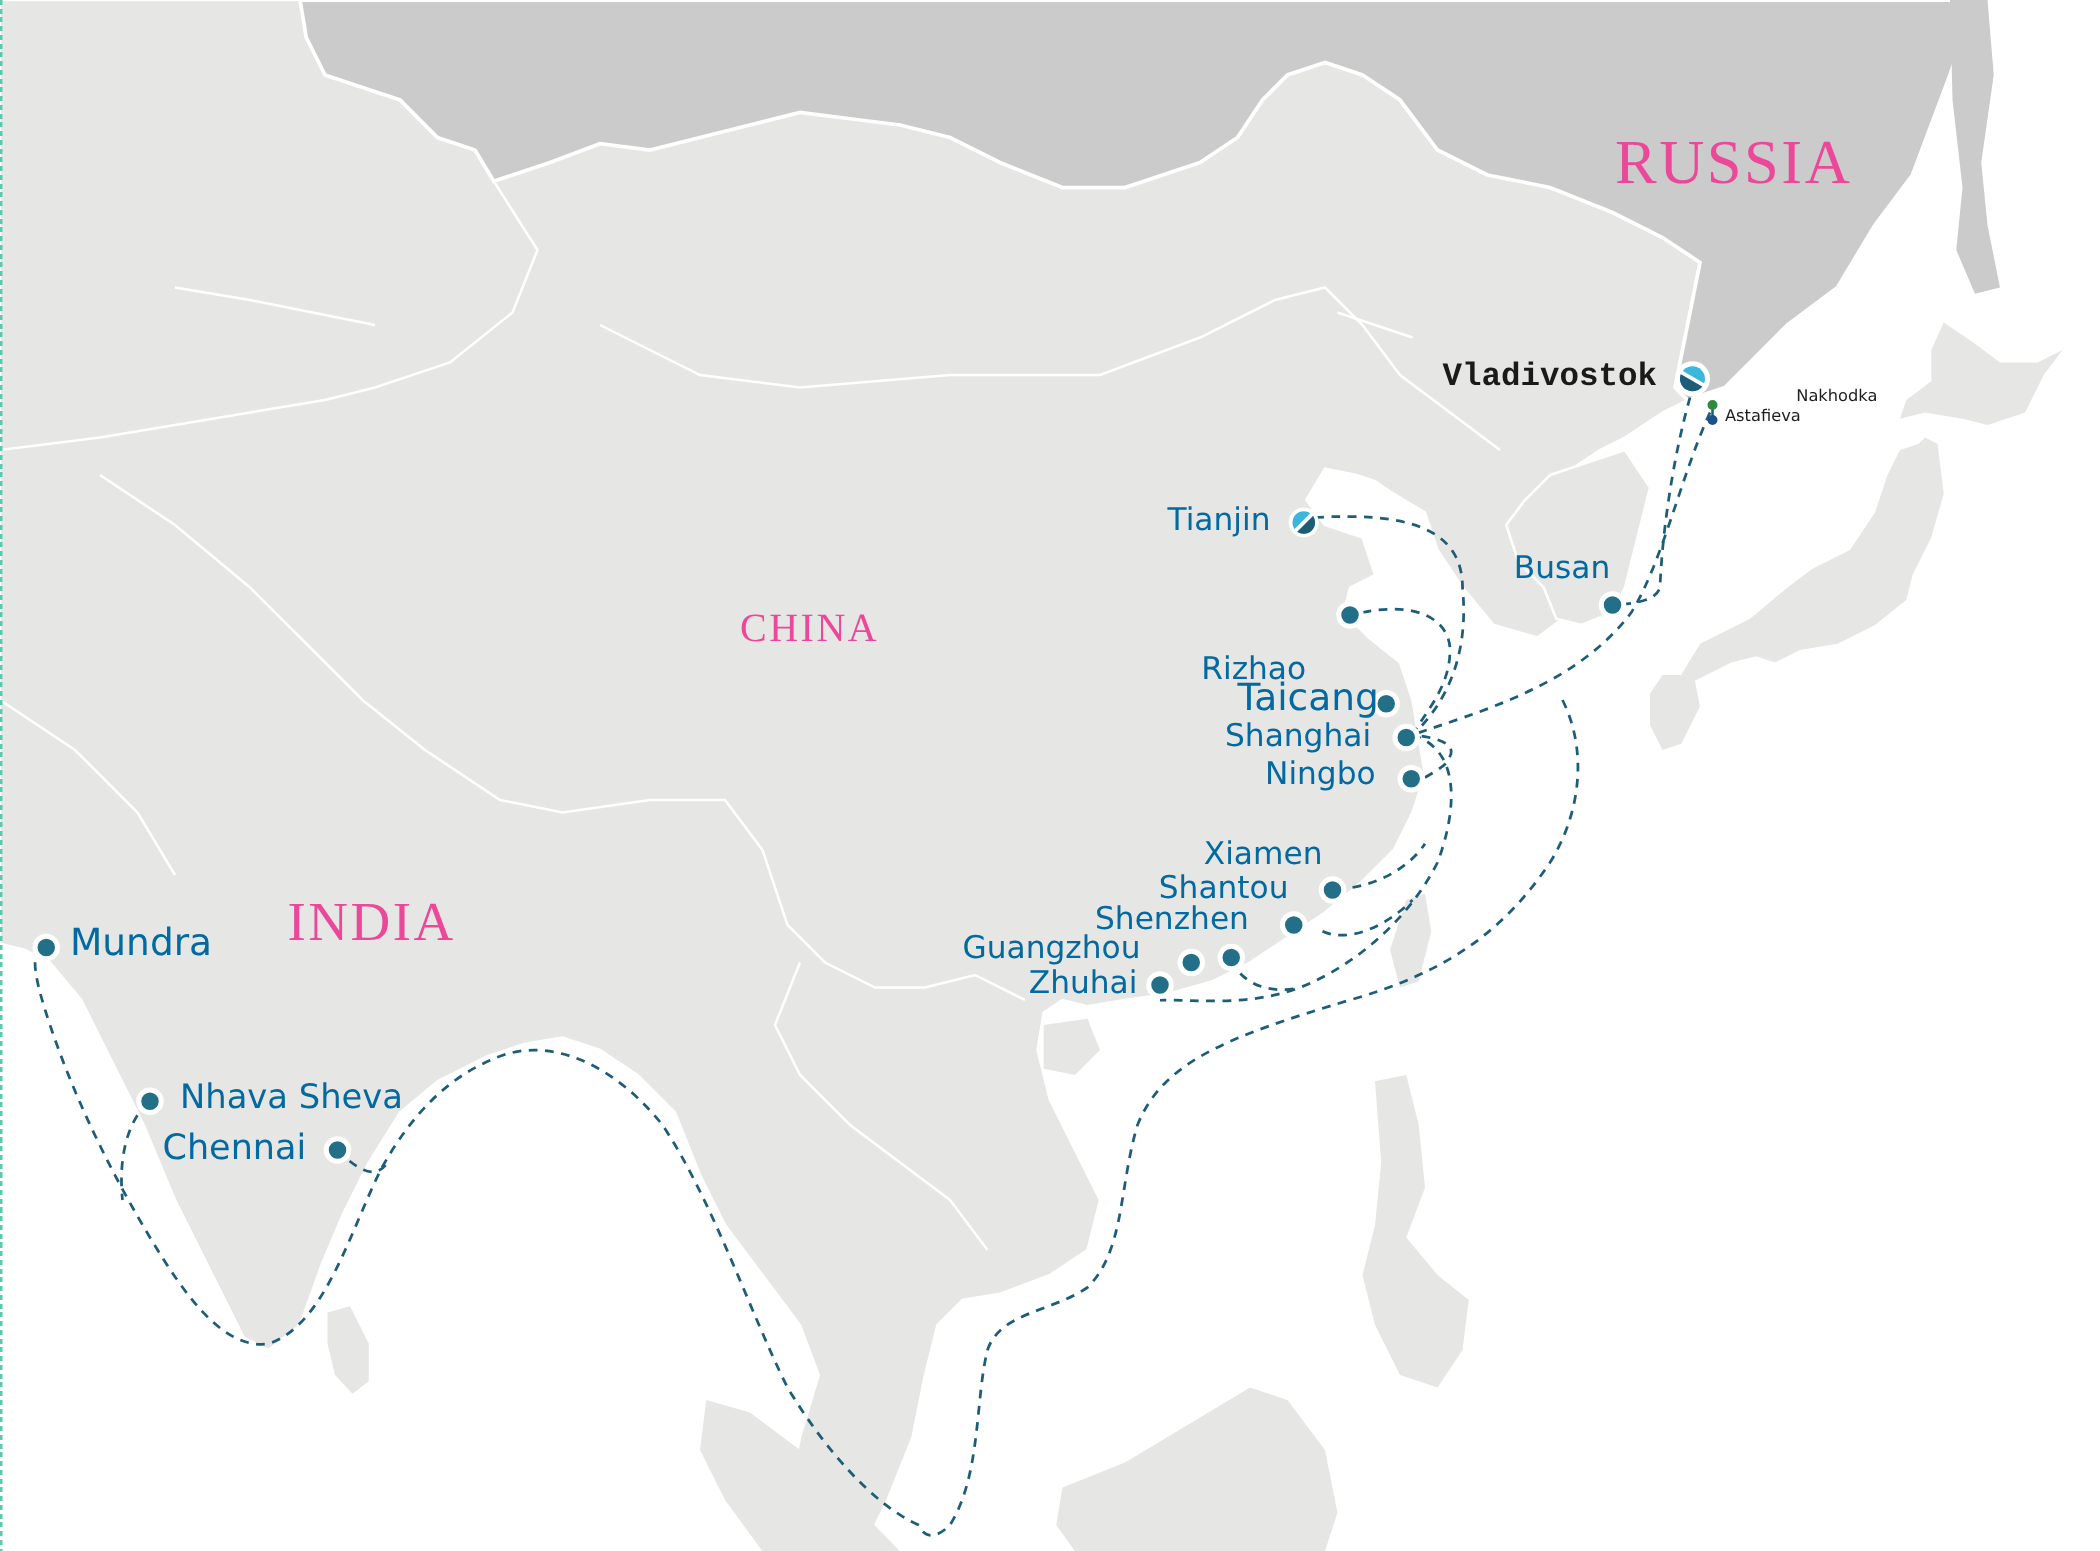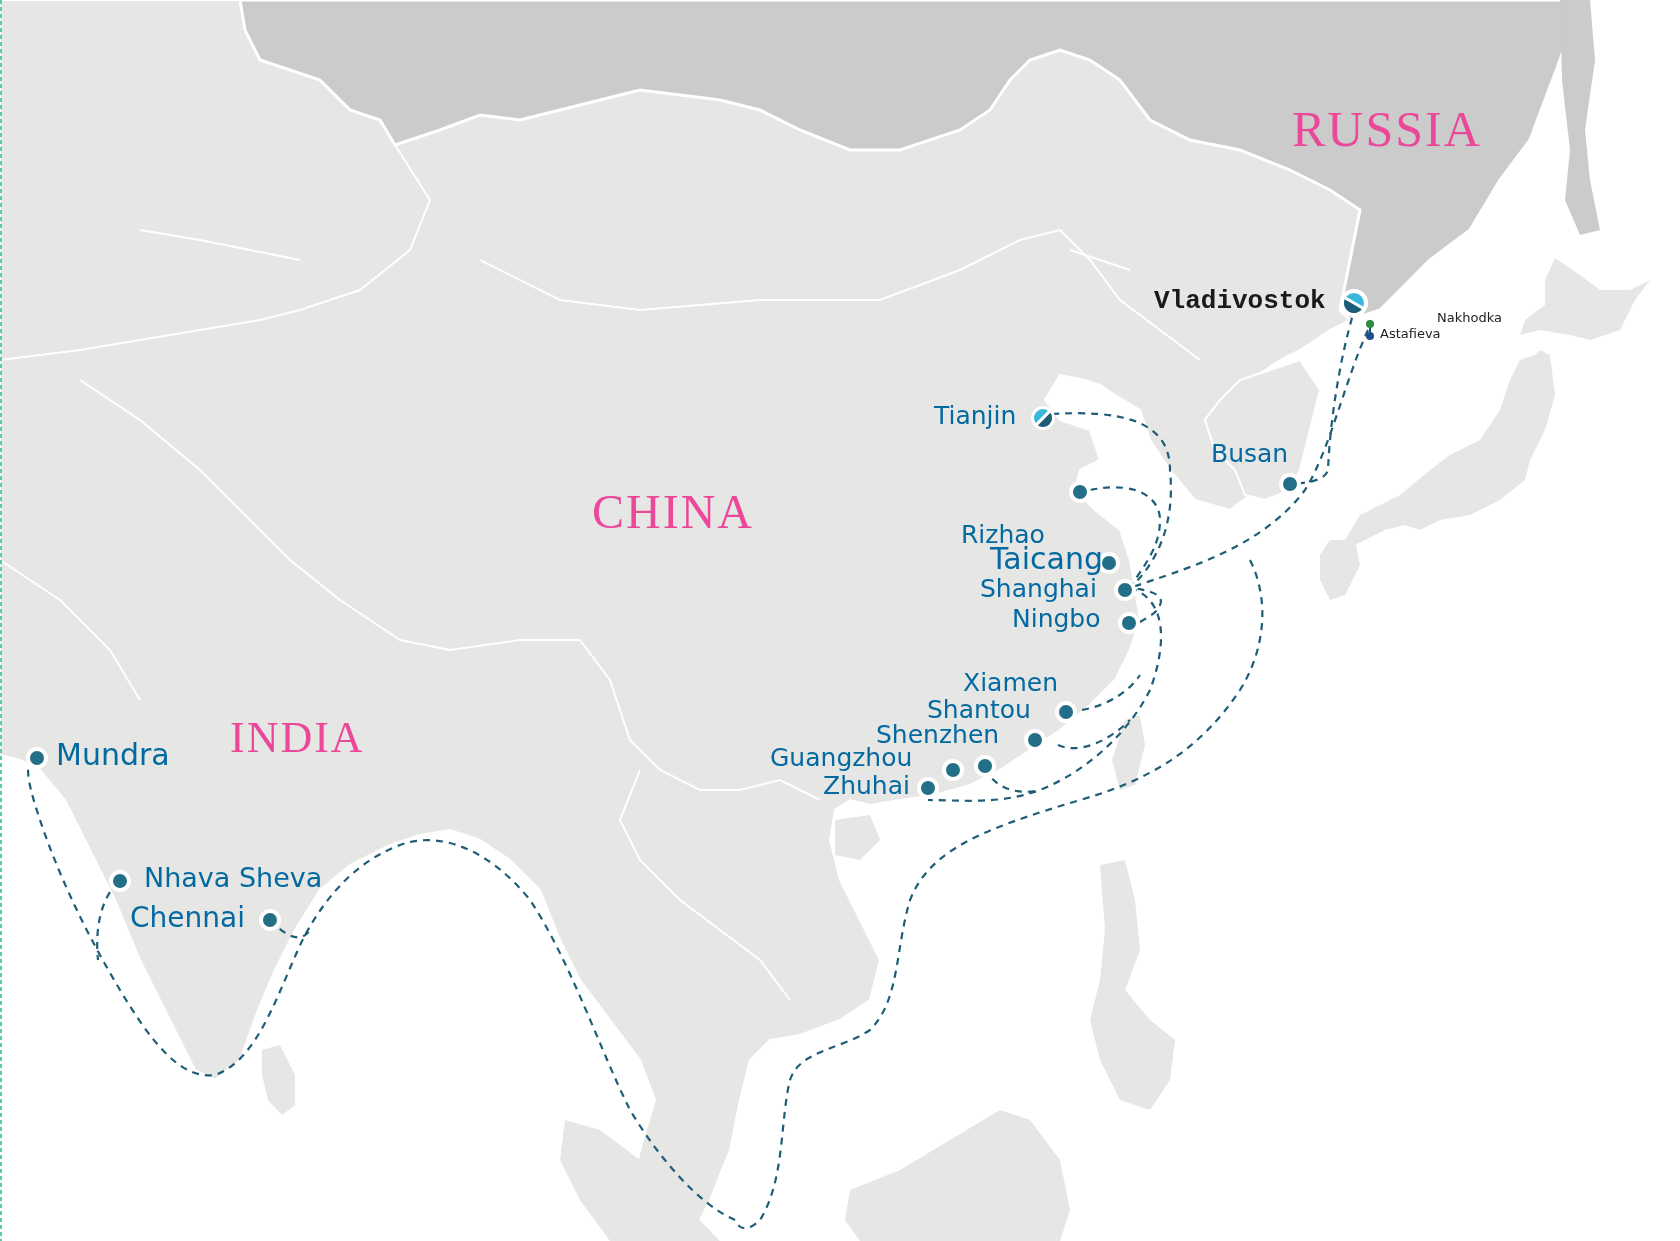--- a/index.html
+++ b/index.html
@@ -125,21 +125,21 @@
       <circle cx="37" cy="758" r="9"></circle>
       <circle cx="120" cy="881" r="9"></circle>
       <circle cx="270" cy="920" r="9"></circle>
     </g>
   </g>
 </svg>
 
 <div class="left-edge"></div>
 
 <div class="country-label" style="left:1292px; top:100px; font-size:50px;">RUSSIA</div>
-<div class="country-label" style="left:592px; top:484px; font-size:48px;">CHINA</div>
+<div class="country-label" style="left:592px; top:484px; font-size:32px;">CHINA</div>
 <div class="country-label" style="left:230px; top:712px; font-size:44px;">INDIA</div>
 
 <div class="hub-label" style="left:1154px; top:288px;">Vladivostok</div>
 <div class="small-label" style="left:1437px; top:311px;">Nakhodka</div>
 <div class="small-label" style="left:1380px; top:327px;">Astafieva</div>
 
 <div class="port-label" style="left:934px; top:403px; font-size:25px;">Tianjin</div>
 <div class="port-label" style="left:961px; top:478px; font-size:25px;margin-top:44px;">Rizhao</div>
 <div class="port-label" style="left:1211px; top:441px; font-size:25px;">Busan</div>
 <div class="port-label" style="left:990px; top:544px; font-size:30px;">Taicang</div>

